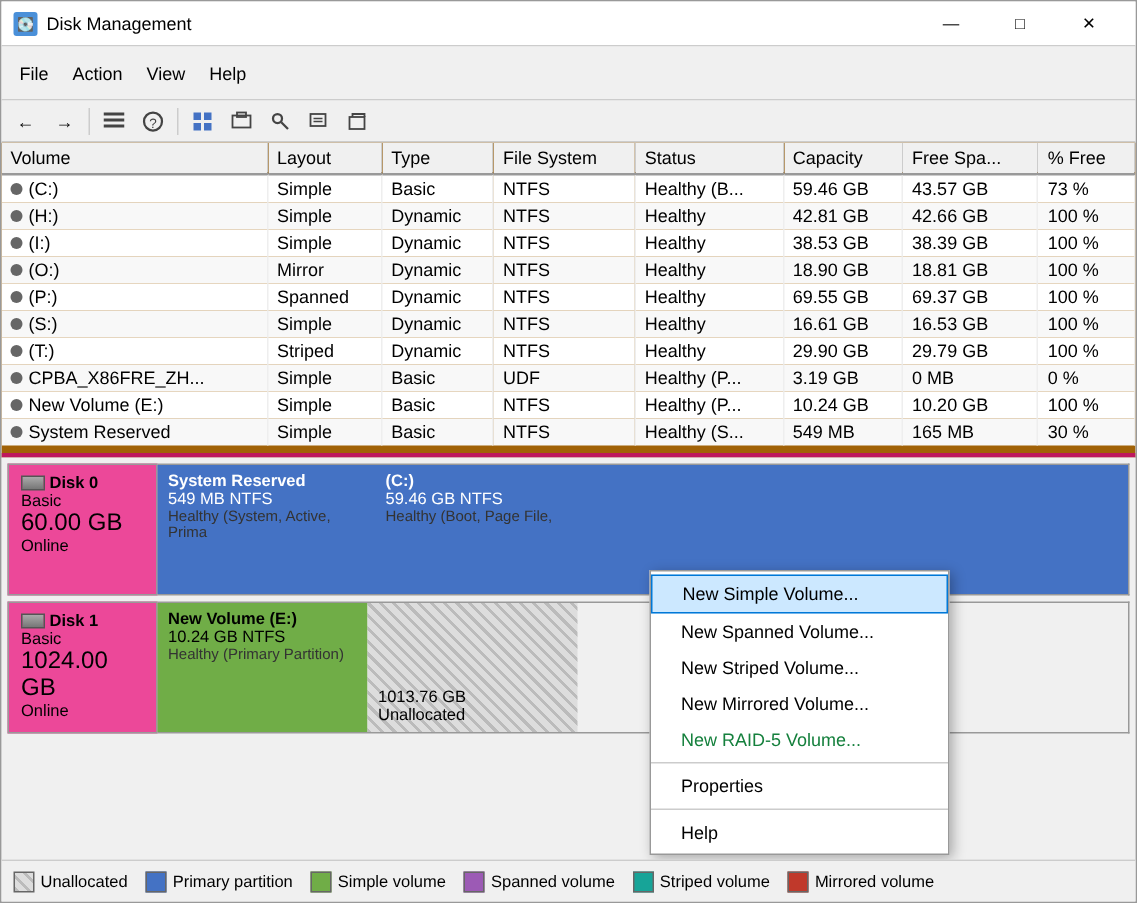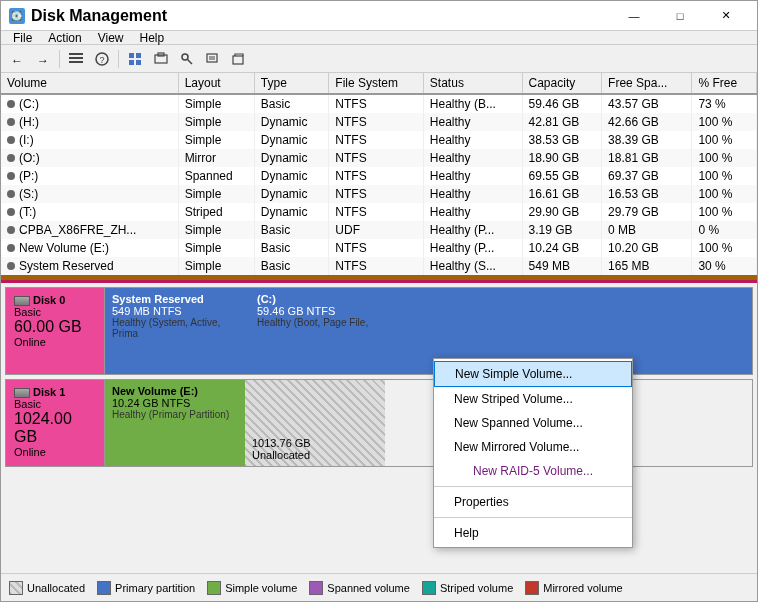--- a/index.html
+++ b/index.html
@@ -38,41 +38,41 @@
       height: 16px;
       background: #4a90d9;
       border-radius: 2px;
       display: flex;
       align-items: center;
       justify-content: center;
       font-size: 9px;
       color: white;
     }
     .title-text {
-      font-size: 16px;
-      font-weight: bold;
+      font-size: 12px;
+      font-weight: normal;
     }
     .title-buttons {
       display: flex;
       gap: 0;
     }
     .title-btn {
       width: 46px;
       height: 30px;
       border: none;
       background: transparent;
       cursor: pointer;
       font-size: 11px;
       display: flex;
       align-items: center;
       justify-content: center;
     }
     .menu-bar {
       background: #f0f0f0;
-      height: 14px;
+      height: 36px;
       display: flex;
       align-items: center;
       padding: 0 4px;
       border-bottom: 1px solid #ccc;
     }
     .menu-item {
       padding: 2px 8px;
       cursor: pointer;
       height: 100%;
       display: flex;
@@ -226,23 +226,22 @@
       padding: 5px 20px;
       cursor: pointer;
       font-size: 12px;
       white-space: nowrap;
     }
     .ctx-item.selected {
       background: #cce8ff;
       border: 1px solid #0078d7;
     }
     .ctx-item.disabled {
-      color: #701a75;
+      color: #15803d;
       cursor: default;
-      text-align: center;
     }
     .ctx-separator {
       height: 1px;
       background: #ccc;
       margin: 3px 0;
     }
   </style>
 </head>
 <body>
 
@@ -484,22 +483,22 @@
           <div class="partition part-unalloc">
             <div style="font-size:11px;">1013.76 GB</div>
             <div style="font-size:11px;">Unallocated</div>
           </div>
         </div>
       </div>
     </div>
 
     <div class="context-menu">
       <div class="ctx-item selected">New Simple Volume...</div>
+      <div class="ctx-item">New Spanned Volume...</div>
       <div class="ctx-item">New Striped Volume...</div>
-      <div class="ctx-item">New Spanned Volume...</div>
       <div class="ctx-item">New Mirrored Volume...</div>
       <div class="ctx-item disabled">New RAID-5 Volume...</div>
       <div class="ctx-separator"></div>
       <div class="ctx-item">Properties</div>
       <div class="ctx-separator"></div>
       <div class="ctx-item">Help</div>
     </div>
   </div>
 
   <div class="legend-bar">

